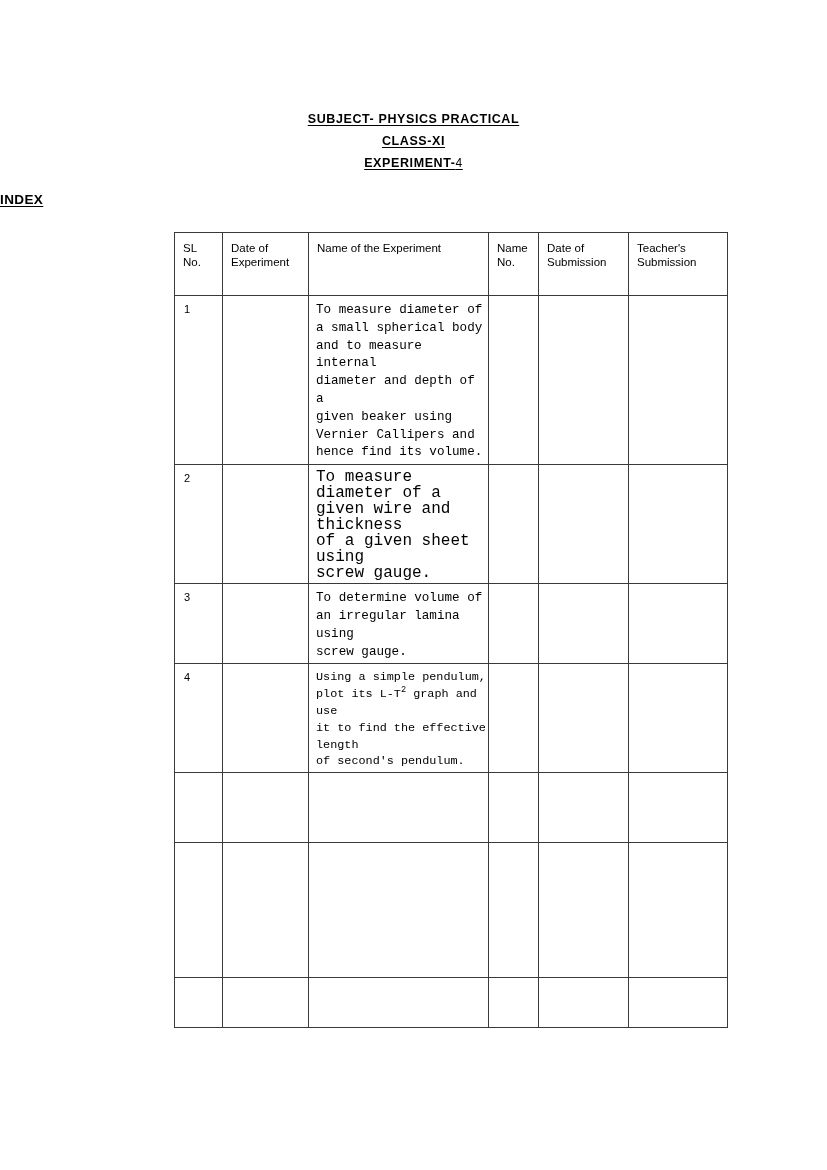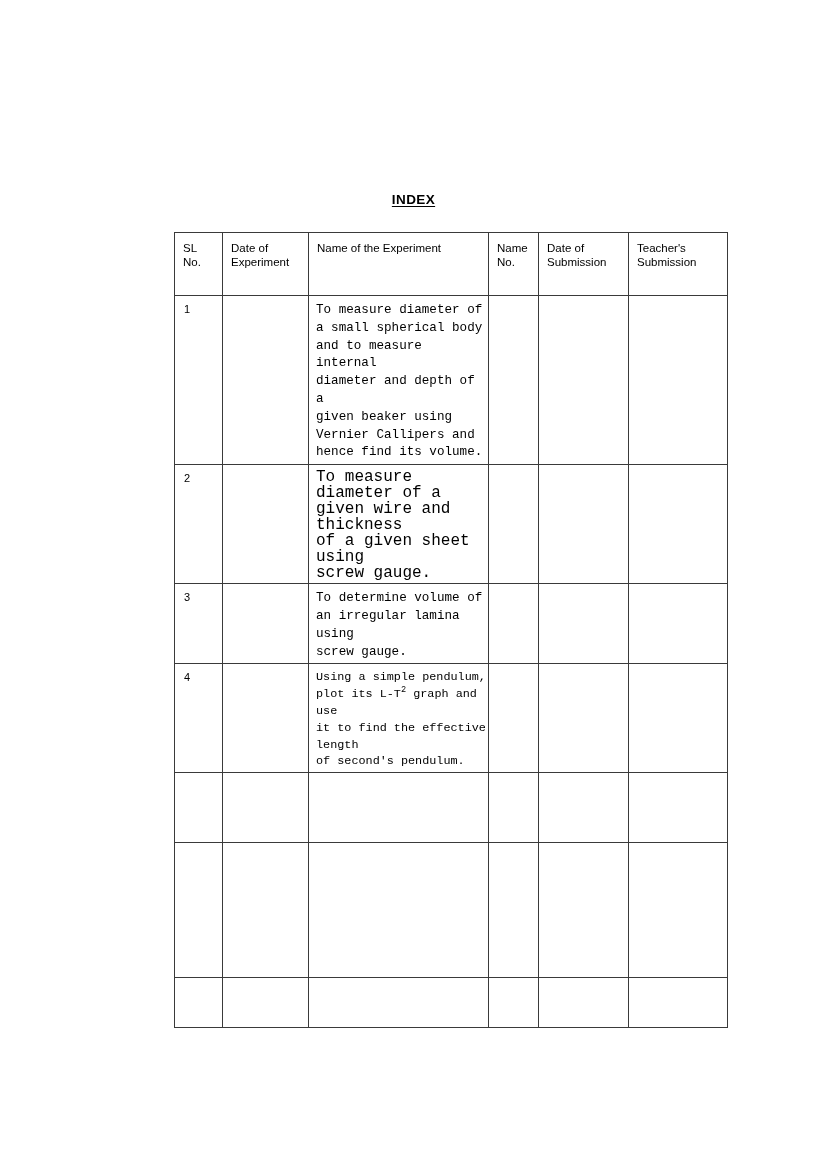--- a/index.html
+++ b/index.html
@@ -58,21 +58,21 @@
   .h-exp .expnum {
     font-weight: normal;
     font-size: 12px;
   }
 
   .index-block {
     position: absolute;
     left: 0;
     top: 190px;
     width: 827px;
-    text-align: center;
+    text-align: left;
   }
   .h-index {
     font-size: 13.5px;
     font-weight: bold;
     text-decoration: underline;
     text-underline-offset: 2px;
     letter-spacing: 0.4px;
   }
 
   
@@ -135,20 +135,25 @@
   .r4 td { height: 84px; }
   .re1 td { height: 65px; }
   .re2 td { height: 130px; }
   .re3 td { height: 45px; }
 </style>
 </head>
 <body>
 
 <div class="page">
 
+  <div class="heading-block">
+    <div class="hline h-subject"><span class="ul">SUBJECT- PHYSICS PRACTICAL</span></div>
+    <div class="hline h-class"><span class="ul">CLASS-XI</span></div>
+    <div class="hline h-exp"><span class="ul"><span>EXPERIMENT-</span><span class="expnum">4</span></span></div>
+  </div>
 
   <div class="index-block">
     <span class="h-index">INDEX</span>
   </div>
 
   <table class="index-table">
     <colgroup>
       <col class="c-sl">
         <col class="c-dateexp">
         <col class="c-name">

